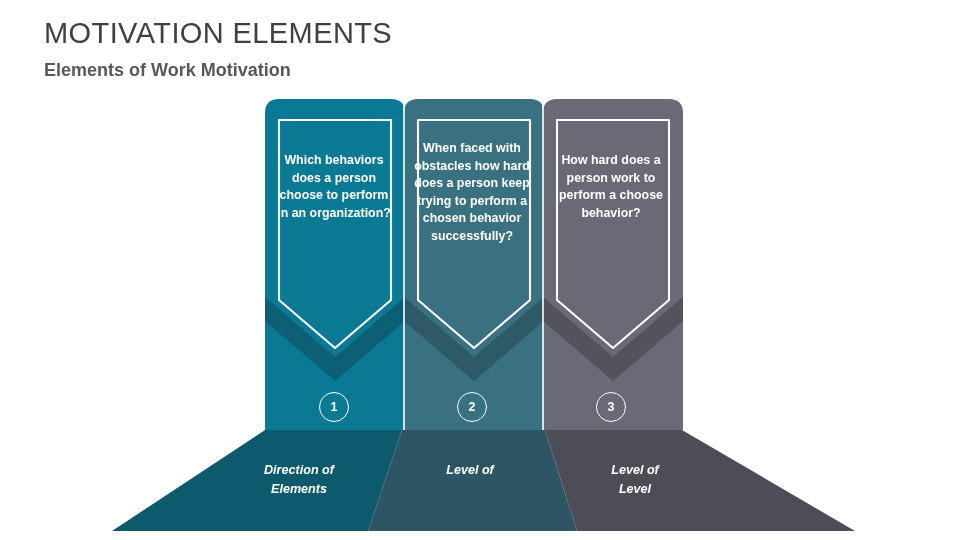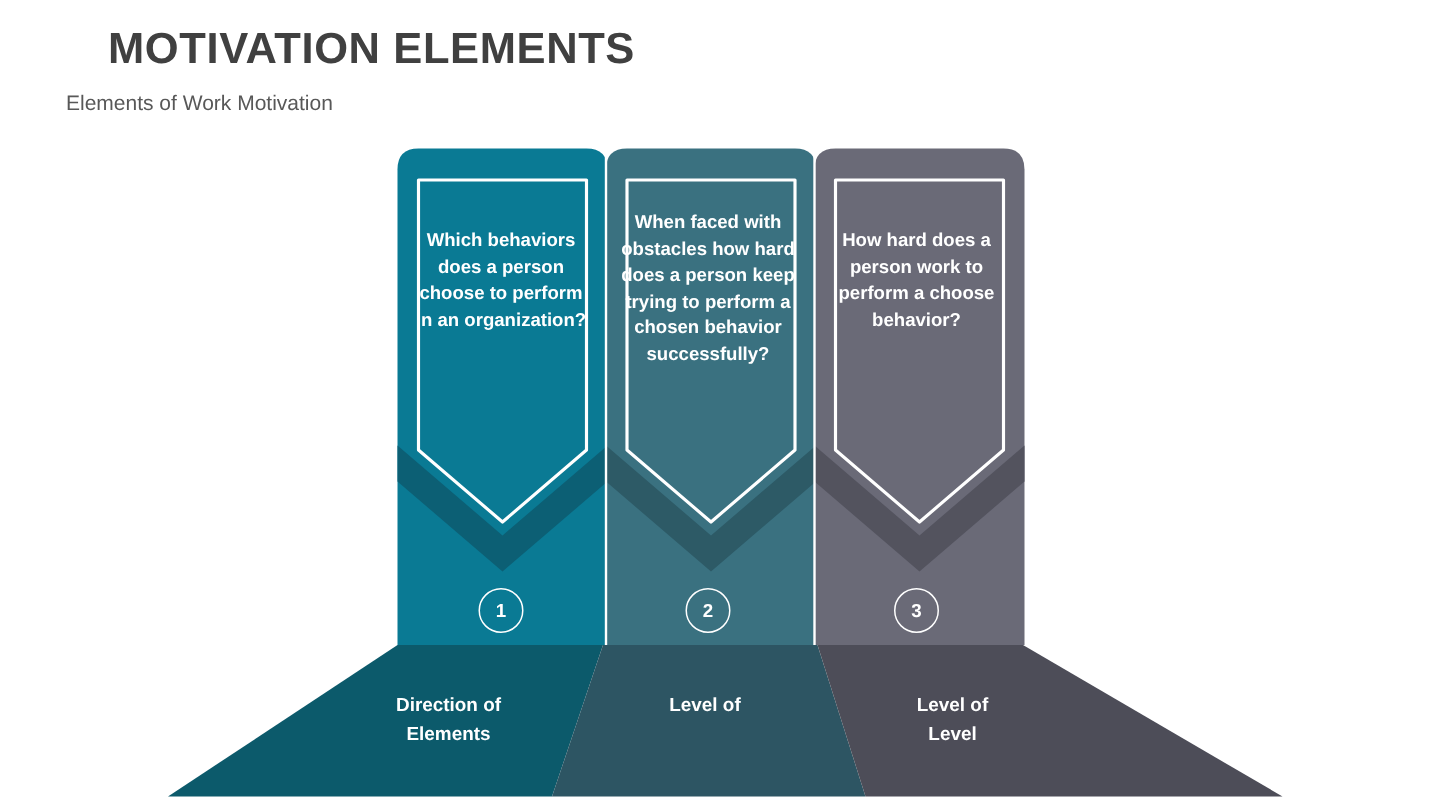--- a/index.html
+++ b/index.html
@@ -15,30 +15,29 @@
     left:0; top:0;
     width:960px; height:540px;
     background:#ffffff;
     overflow:hidden;
   }
 
   
   #heading { position:absolute; left:44px; top:18px; }
   #title {
     font-size:29px;
-    font-weight:bold;
+    font-weight:normal;
     color:#404040;
     letter-spacing:0.4px;
     line-height:1.1;
     white-space:nowrap;
-    margin-left:28px;
   }
   #subtitle {
-    font-size:14px;
-    font-weight:normal;
+    font-size:18px;
+    font-weight:bold;
     color:#585858;
     margin-top:11px;
     line-height:1.1;
     white-space:nowrap;
   }
 
   
   #stage {
     position:absolute;
     left:0; top:0;
@@ -80,20 +79,21 @@
 
   
   .floor-label {
     position:absolute;
     color:#ffffff;
     font-size:12.6px;
     font-weight:bold;
     line-height:1.5;
     text-align:center;
     width:150px;
+    font-style:italic;
   }
   .floor-label.f1 { left:224px; top:461px; }
   .floor-label.f2 { left:395px; top:461px; }
   .floor-label.f3 { left:560px; top:461px; }
 </style>
 </head>
 <body>
 
 <div id="slide">
 

